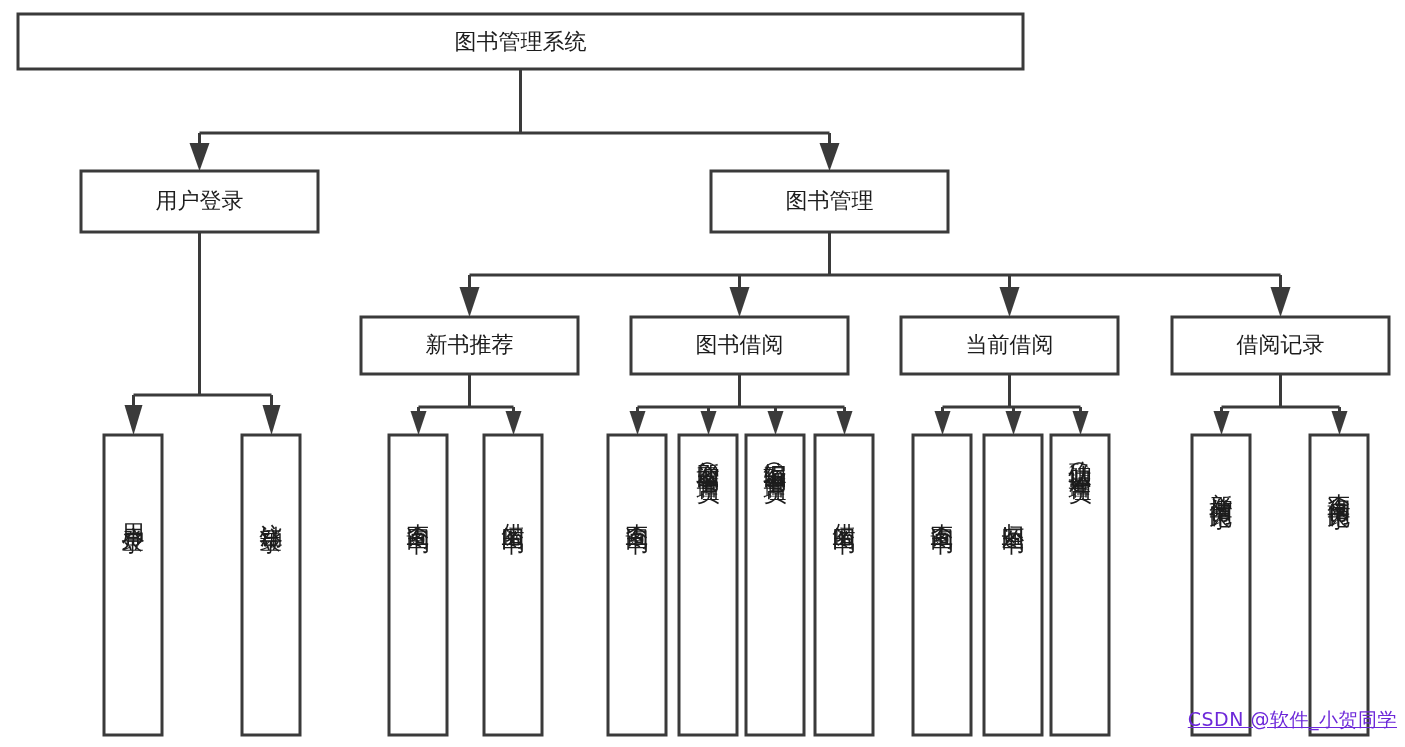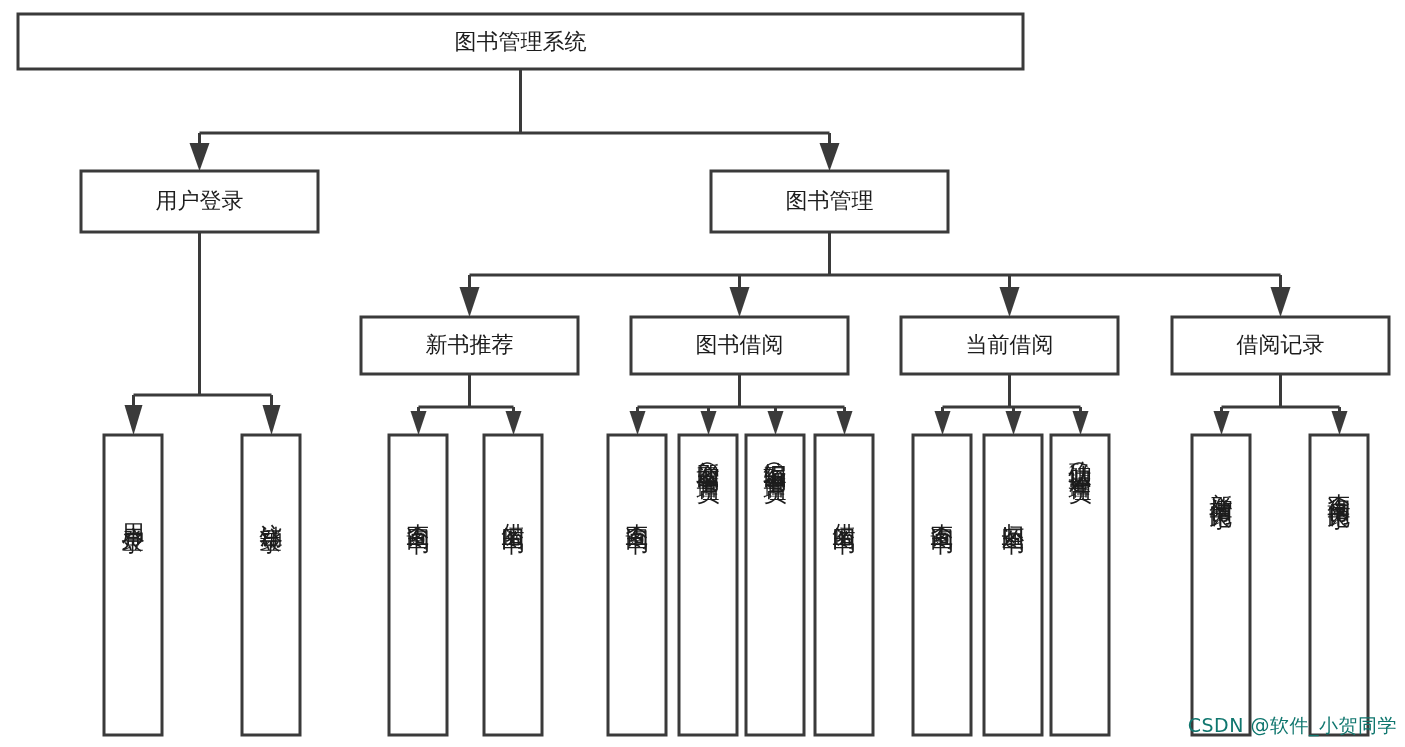--- a/index.html
+++ b/index.html
@@ -67,26 +67,27 @@
     font-family: "DejaVu Sans", "Liberation Sans", sans-serif;
     font-size: 23px;
     line-height: 1.08;
     letter-spacing: 3px;
     color: #1c1c1c;
     white-space: nowrap;
   }
   #watermark {
     position: absolute;
     right: 8px;
-    bottom: 8px;
+    bottom: 14px;
     font-family: "DejaVu Sans", "Liberation Sans", sans-serif;
     font-size: 19px;
-    color: #0f766e;
+    color: #6d28d9;
     letter-spacing: 0.5px;
     white-space: nowrap;
+    text-decoration: underline;
   }
 </style>
 </head>
 <body>
 
 <div id="diagram-root">
 
   <svg id="tree-svg" viewBox="0 0 1405 747">
 
     <g>

